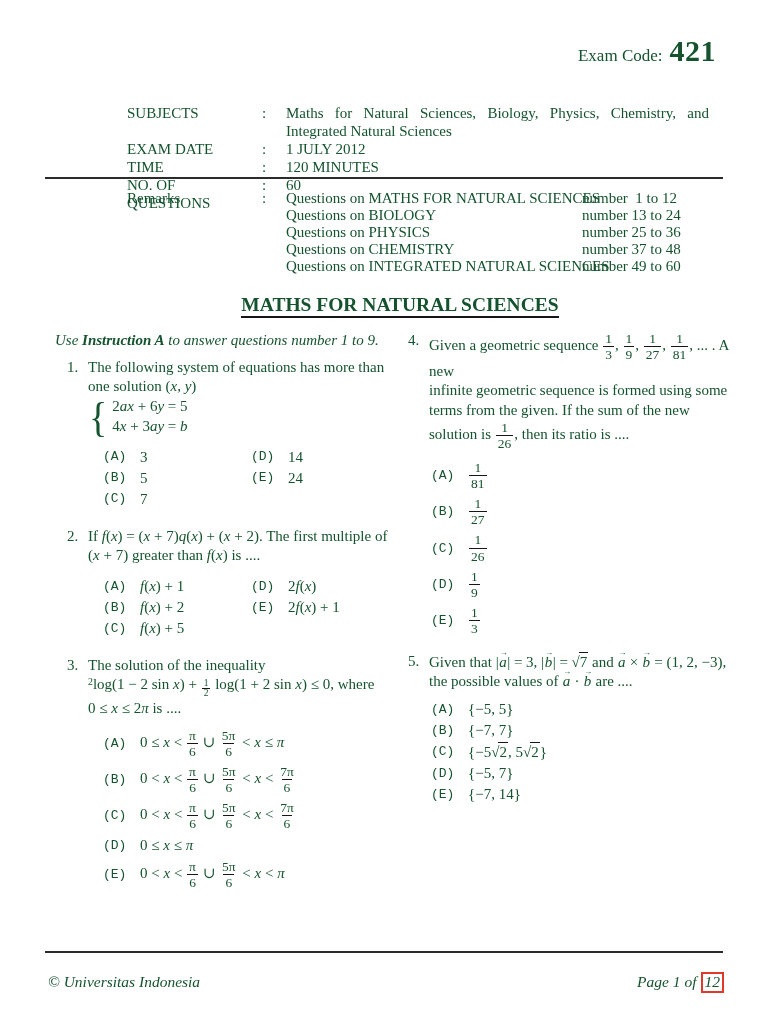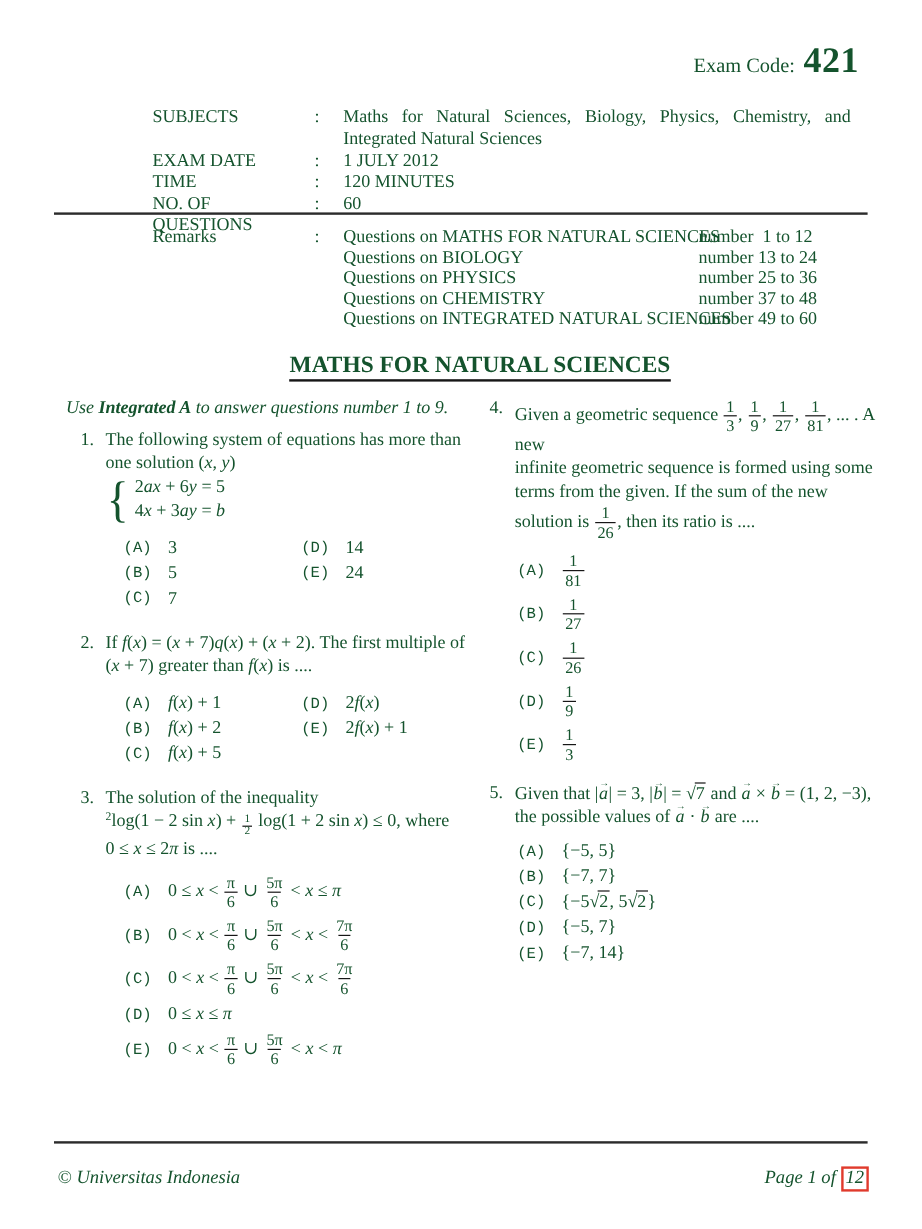--- a/index.html
+++ b/index.html
@@ -7,21 +7,21 @@
   .page {
     position:relative; width:768px; height:1024px; background:#ffffff;
     color:#14532d; font-family:"Liberation Serif","DejaVu Serif",serif;
     font-size:15px; overflow:hidden;
   }
   
   .exam-code { position:absolute; top:34px; right:52px; display:flex; align-items:baseline; gap:7px; }
   .exam-code-label { font-size:17px; }
   .exam-code-value { font-size:30px; font-weight:bold; letter-spacing:0.5px; }
   
-  .info { position:absolute; left:127px; top:89px; width:582px; }
+  .info { position:absolute; left:127px; top:104px; width:582px; }
   .info-row { display:flex; line-height:1.2; }
   .info-label { width:135px; flex-shrink:0; }
   .info-colon { width:24px; flex-shrink:0; text-align:left; }
   .info-value { flex:1; text-align:justify; }
   
   .rule { position:absolute; left:45px; width:678px; border-top:2px solid #2b2b2b; }
   .rule-top { top:177px; }
   .rule-bottom { top:951px; }
   
   .remarks { position:absolute; left:127px; top:190px; width:590px; display:flex; }
@@ -135,21 +135,21 @@
         <span class="remark-range">number 49 to 60</span>
       </div>
     </div>
   </div>
 
   <div class="section-title">
     <span>MATHS FOR NATURAL SCIENCES</span>
   </div>
 
   <div class="instruction">
-    <span>Use </span><span class="bold">Integrated A</span><span> to answer questions number 1 to 9.</span>
+    <span>Use </span><span class="bold">Instruction A</span><span> to answer questions number 1 to 9.</span>
   </div>
 
   <div class="col col-left">
 
     <div class="question">
       <div class="qnum">1.</div>
       <div class="qbody">
         <div class="qtext"><span class="mt">The following system of equations has more than</span></div>
         <div class="qtext"><span class="mt">one solution (</span><span class="mi">x</span><span class="mt">, </span><span class="mi">y</span><span class="mt">)</span></div>
         <div class="system">

